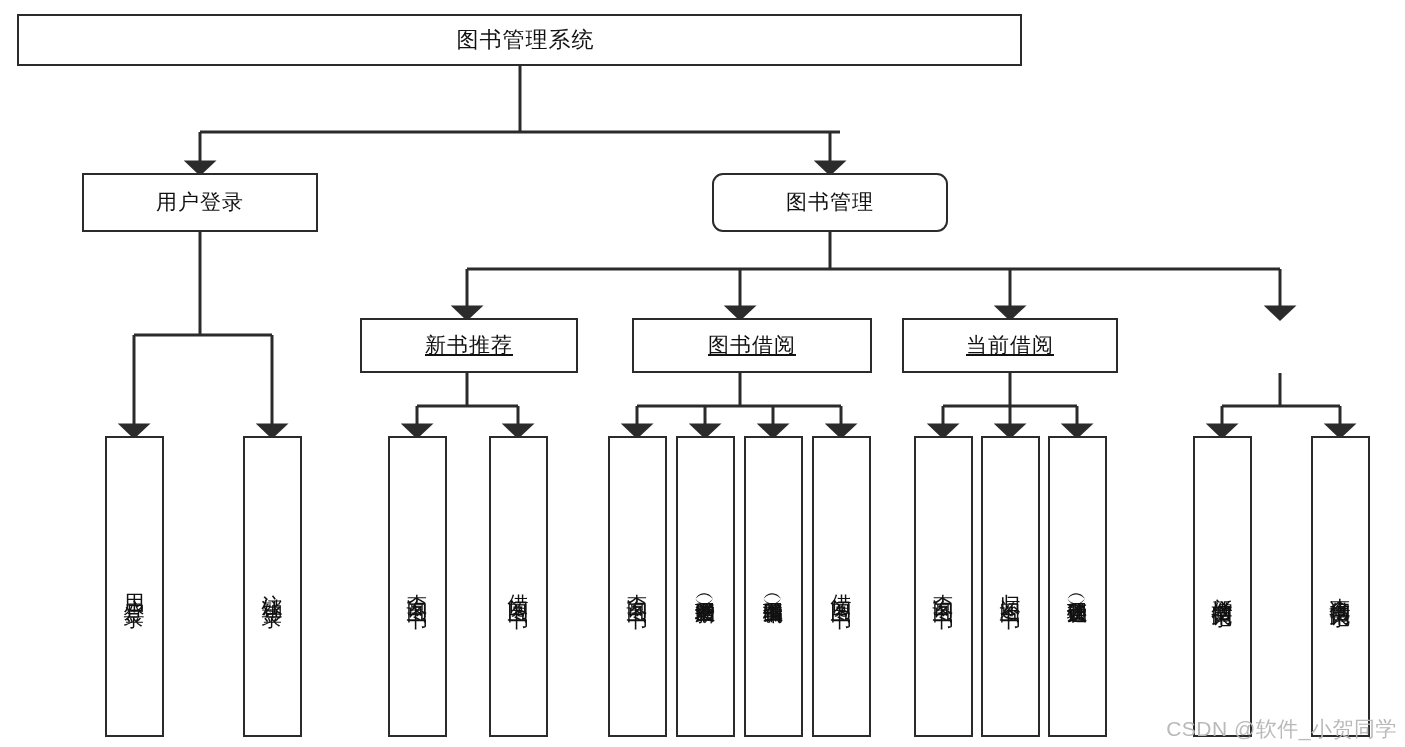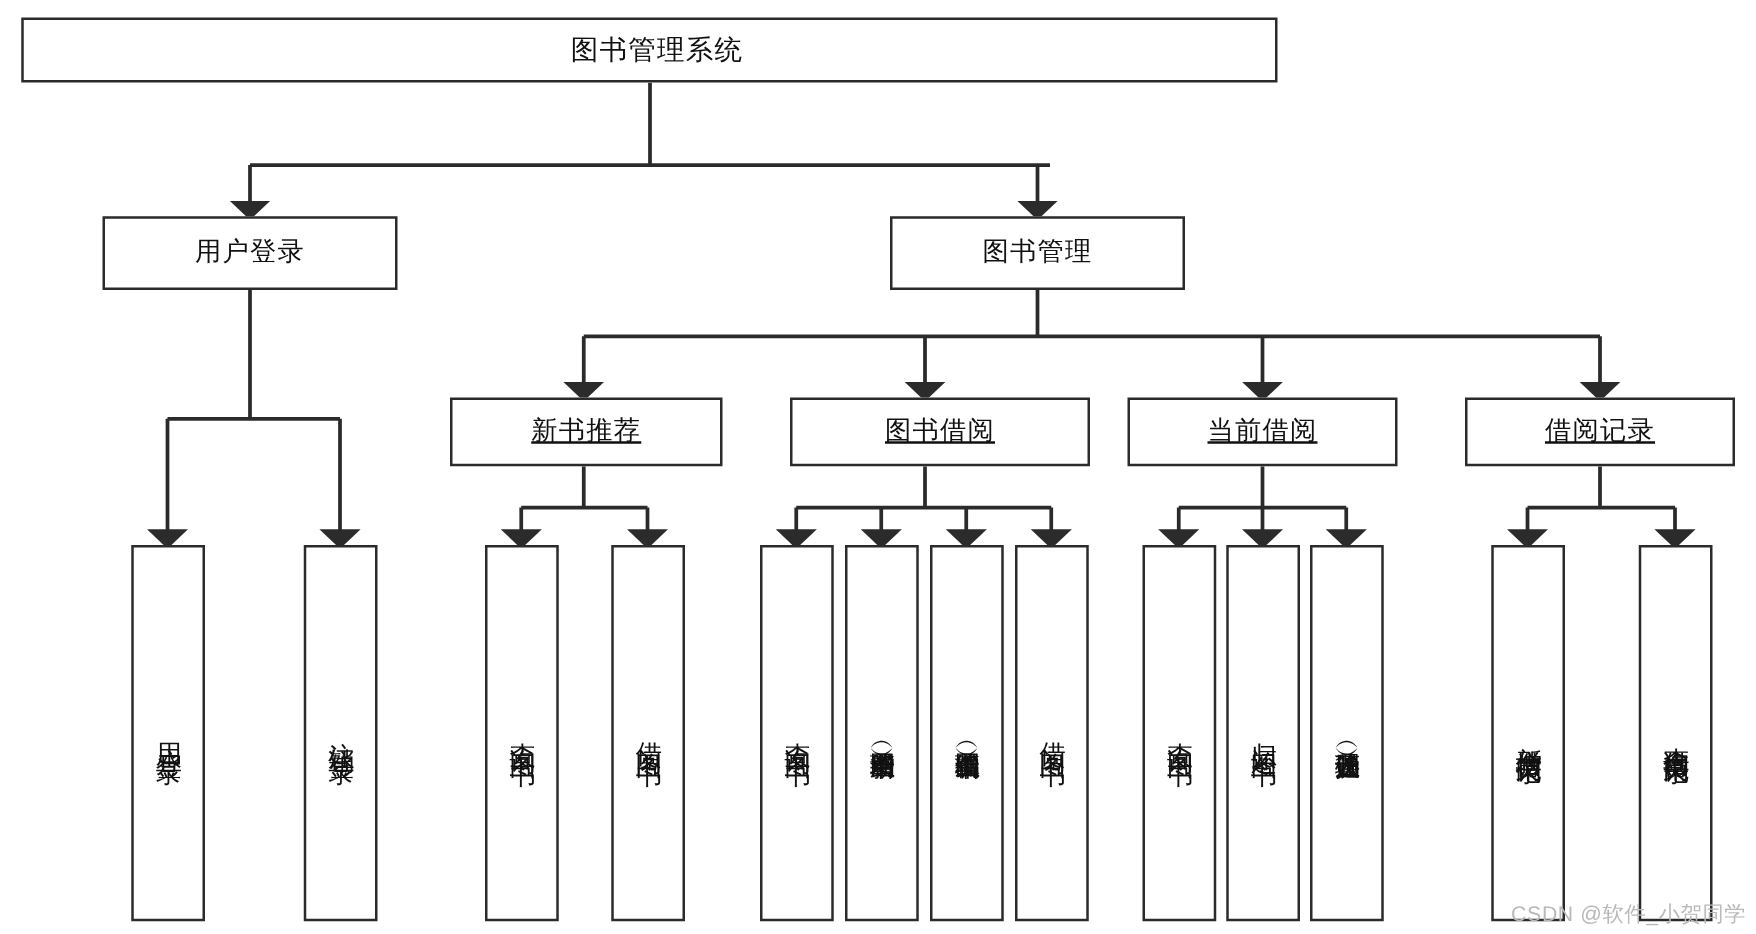--- a/index.html
+++ b/index.html
@@ -64,21 +64,21 @@
     left:0;top:0;
     width:1405px;
     height:747px;
     pointer-events:none;
   }
   
   .watermark{
     position:absolute;
     right:8px;
     bottom:4px;
-    font-size:17px;
+    font-size:21px;
     color:#b9b9b9;
     letter-spacing:0.5px;
     white-space:nowrap;
     user-select:none;
     margin-left:33px;
   }
 </style>
 </head>
 <body>
 
@@ -135,39 +135,36 @@
   </svg>
 
   <div class="node root" style="left:17px;top:14px;width:1005px;height:52px;padding-left:12px;">
     <span>图书管理系统</span>
   </div>
 
   <div class="node lvl1" style="left:82px;top:173px;width:236px;height:59px;">
     <span>用户登录</span>
   </div>
 
-  <div class="node lvl1" style="left:712px;top:173px;width:236px;height:59px;">
+  <div class="node lvl1" style="left:712px;top:173px;width:236px;height:59px;border-radius:11px;">
     <span>图书管理</span>
   </div>
 
   <div class="node lvl2" style="left:360px;top:318px;width:218px;height:55px;">
     <span>新书推荐</span>
   </div>
 
   <div class="node lvl2" style="left:632px;top:318px;width:240px;height:55px;">
     <span>图书借阅</span>
   </div>
 
   <div class="node lvl2" style="left:902px;top:318px;width:216px;height:55px;">
     <span>当前借阅</span>
   </div>
 
-  <div class="node lvl2" style="left:1172px;top:318px;width:216px;height:55px;">
-    <span>借阅记录</span>
-  </div>
 
   <div class="node leaf" style="left:105px;top:436px;width:59px;height:301px;">
     <span class="vtext">用户登录</span>
   </div>
   <div class="node leaf" style="left:243px;top:436px;width:59px;height:301px;">
     <span class="vtext">注销登录</span>
   </div>
 
   <div class="node leaf" style="left:388px;top:436px;width:59px;height:301px;">
     <span class="vtext">查询图书</span>

